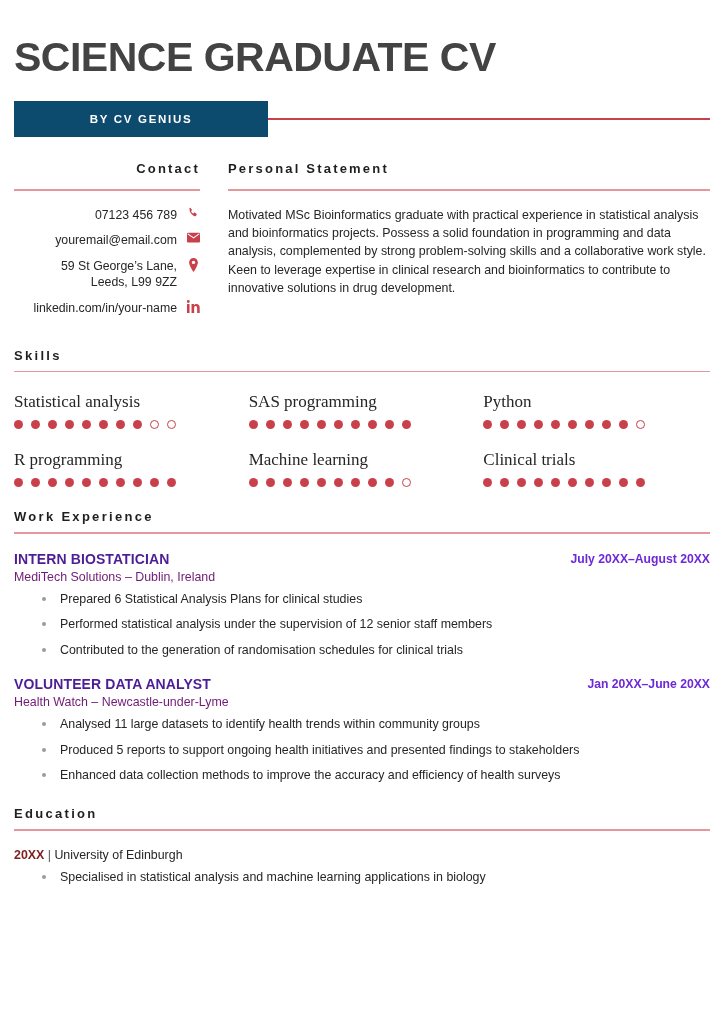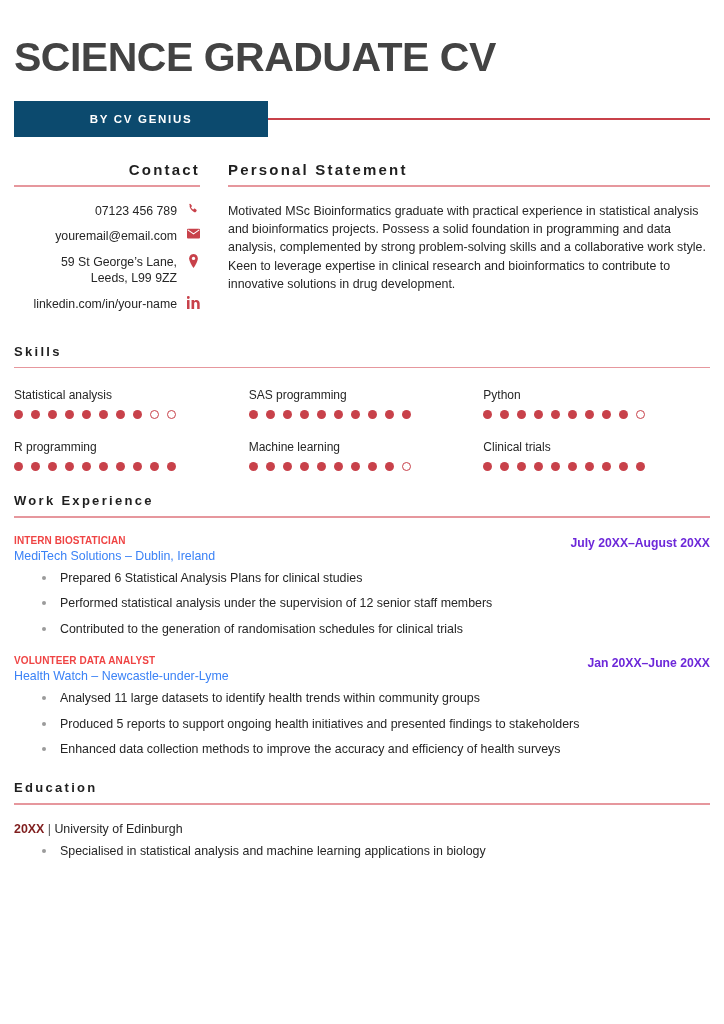--- a/index.html
+++ b/index.html
@@ -70,25 +70,25 @@
     flex: 0 0 200px;
     padding-right: 14px;
     box-sizing: border-box;
   }
   .statement-col {
     flex: 1;
     padding-left: 14px;
     box-sizing: border-box;
   }
   .col-head {
-    font-size: 15px;
+    font-size: 13px;
     font-weight: bold;
     color: #1f1f1f;
     letter-spacing: 2.2px;
-    padding-bottom: 7px;
+    padding-bottom: 13px;
   }
   .col-head.right { text-align: right; }
   .hr-thin {
     height: 1.5px;
     background: #e6979d;
     width: 100%;
   }
 
   .contact-list { margin-top: 16px; }
   .contact-row {
@@ -138,23 +138,24 @@
 
   
   .skills-grid {
     display: grid;
     grid-template-columns: 1fr 1fr 1fr;
     row-gap: 21px;
     column-gap: 8px;
     margin-top: 20px;
   }
   .skill-name {
-    font-size: 12px;
+    font-size: 17px;
     color: #262626;
     margin-bottom: 8px;
+    font-family: Liberation Serif, serif;
   }
   .dots { display: flex; align-items: center; }
   .dot {
     width: 9px;
     height: 9px;
     border-radius: 50%;
     margin-right: 8px;
     box-sizing: border-box;
   }
   .dot.full { background: #c8414a; }
@@ -162,28 +163,28 @@
 
   
   .entry { margin-top: 17px; }
   .entry-head {
     display: flex;
     justify-content: space-between;
     align-items: flex-start;
   }
   .entry-left { flex: 1; padding-right: 12px; }
   .entry-role {
-    font-size: 10px;
-    font-weight: bold;
-    color: #ef4444;
+    font-size: 14px;
+    font-weight: bold;
+    color: #4c1d95;
     letter-spacing: 0.1px;
   }
   .entry-org {
     font-size: 12.4px;
-    color: #3b82f6;
+    color: #701a75;
     margin-top: 3px;
   }
   .entry-dates {
     font-size: 12.2px;
     font-weight: bold;
     color: #6d28d9;
     white-space: nowrap;
     text-align: right;
     padding-top: 1px;
   }

